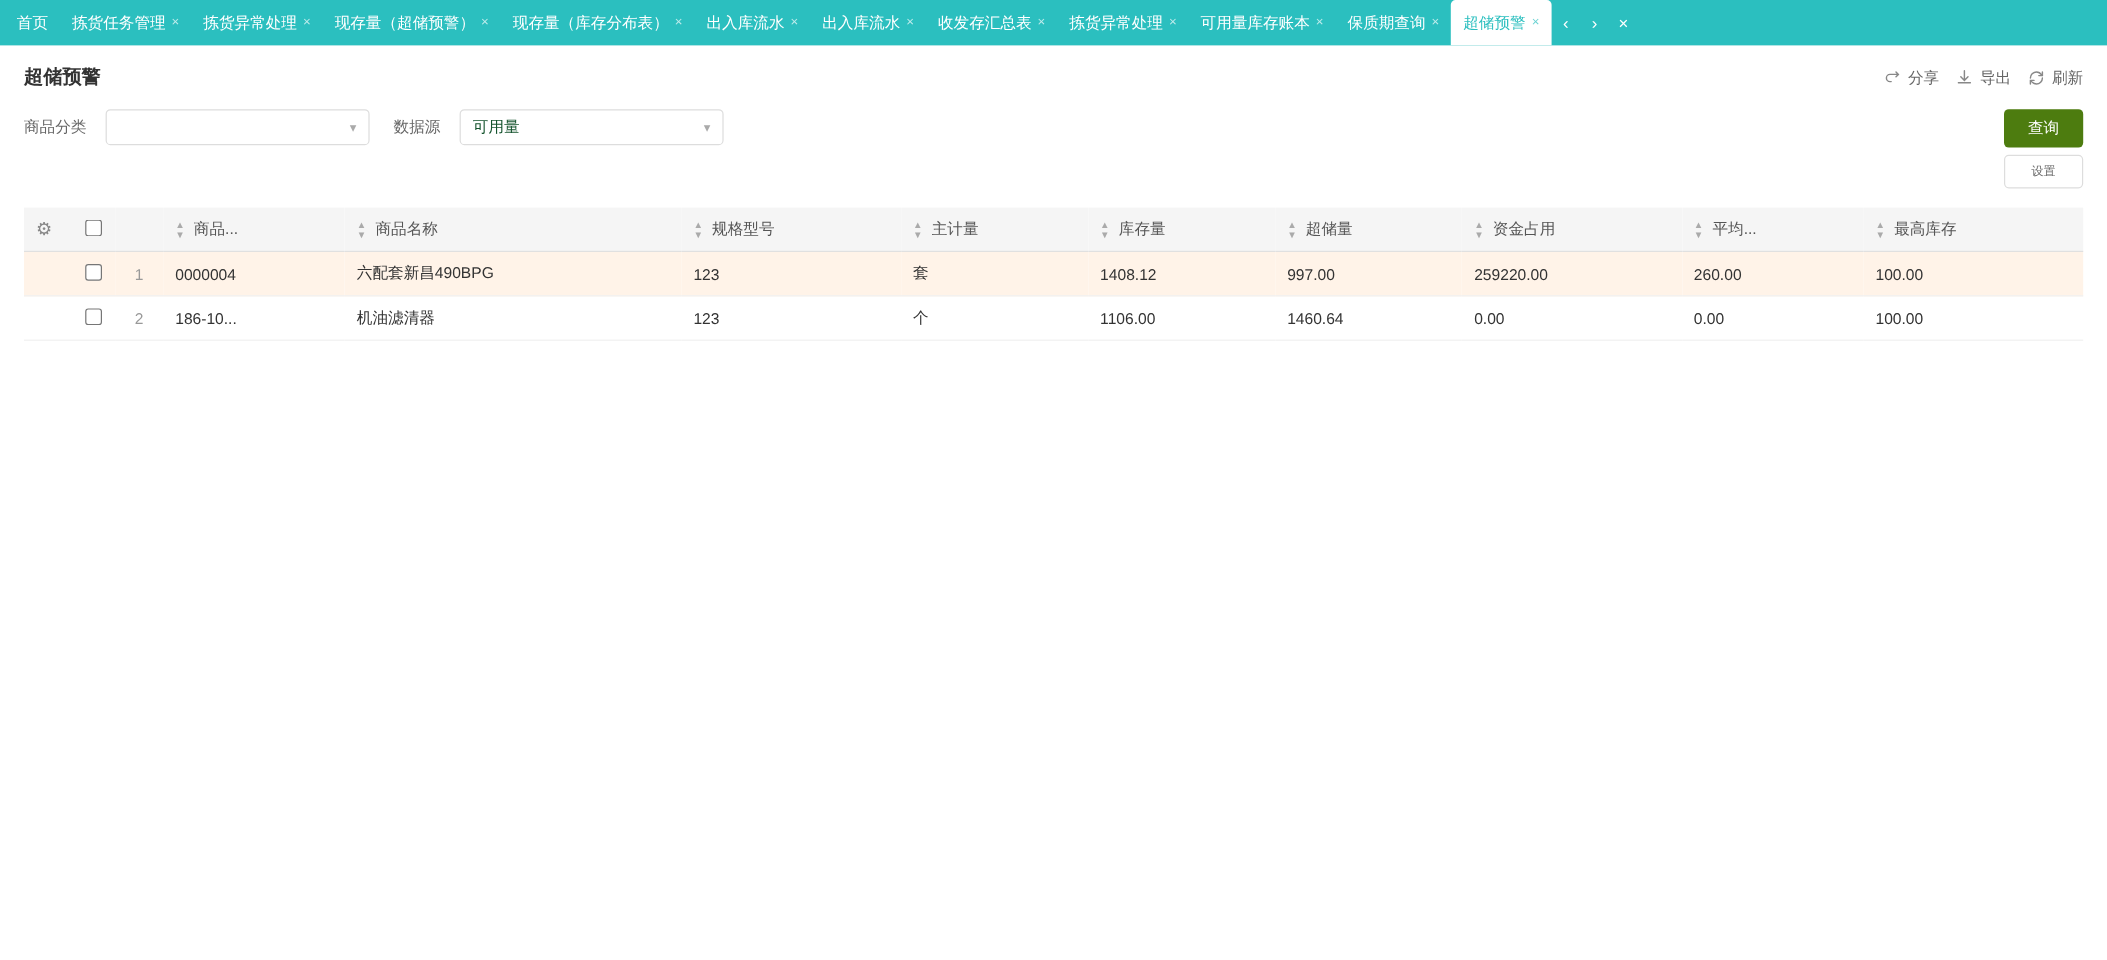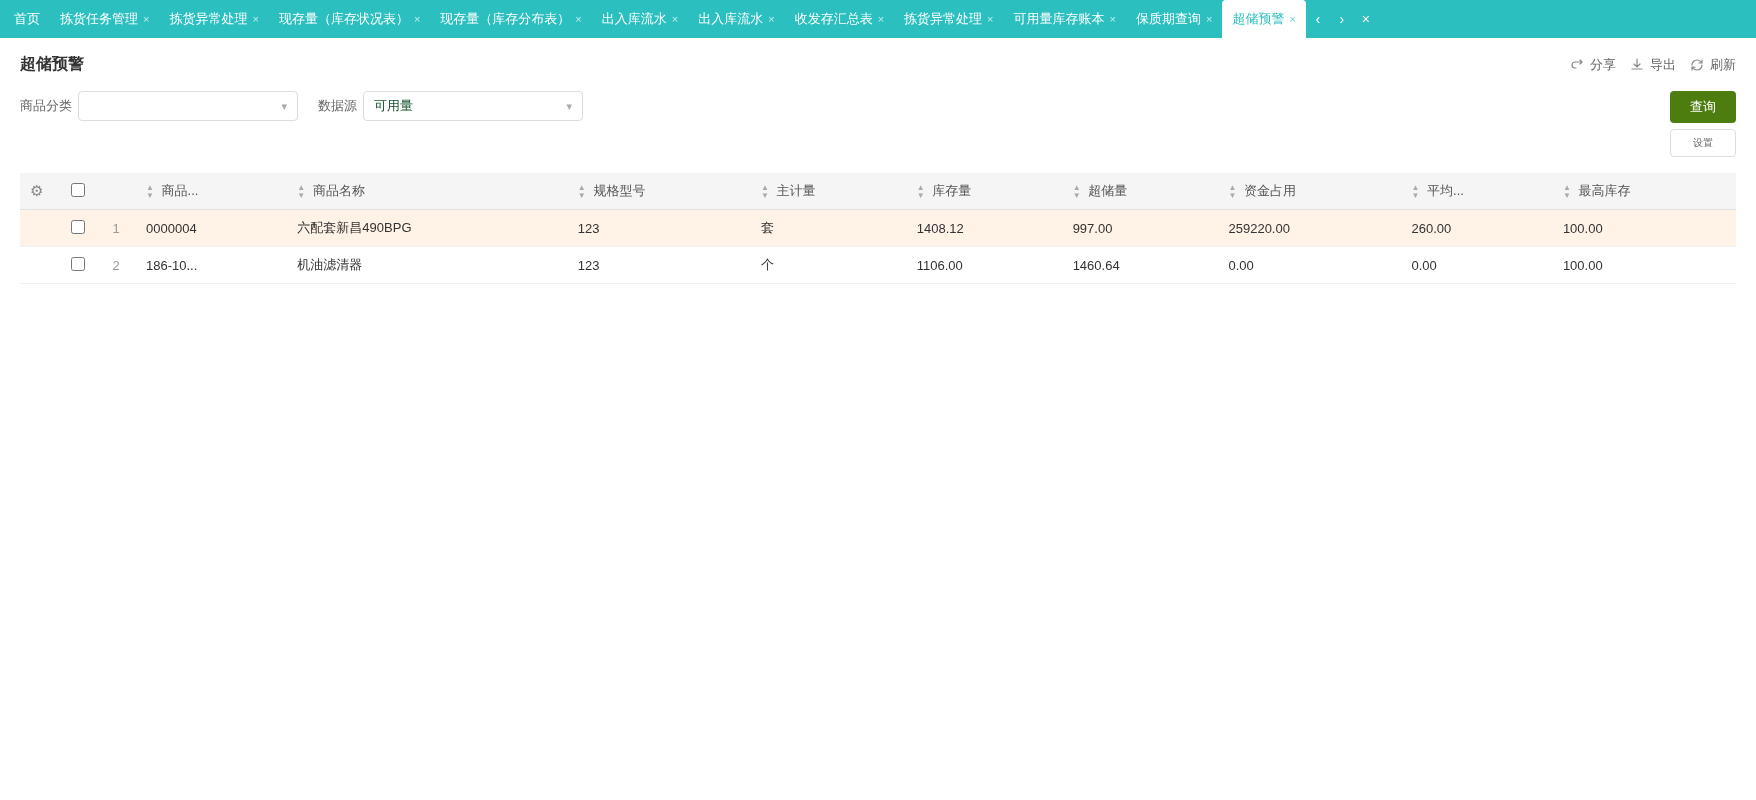--- a/index.html
+++ b/index.html
@@ -1,24 +1,23 @@
 <!DOCTYPE html>
 <html><head>
   <meta charset="utf-8">
   <style>
     * { box-sizing: border-box; margin: 0; padding: 0; }
     body { font-family: "Microsoft YaHei", "PingFang SC", sans-serif; font-size: 13px; background: #f5f5f5; color: #333; }
 
     
     .top-nav {
       display: flex;
-      align-items: center;
       background: #2bbfbf;
       height: 38px;
-      padding: 12px 4px;
+      padding: 0 4px;
       overflow: hidden;
       white-space: nowrap;
     }
     .top-nav-item {
       display: inline-flex;
       align-items: center;
       height: 38px;
       padding: 0 10px;
       color: #fff;
       font-size: 13px;
@@ -83,21 +82,21 @@
     
     .filter-row {
       display: flex;
       align-items: center;
       gap: 20px;
       margin-bottom: 14px;
     }
     .filter-item {
       display: flex;
       align-items: center;
-      gap: 6px;
+      gap: 16px;
     }
     .filter-label {
       font-size: 13px;
       color: #666;
       white-space: nowrap;
     }
     .filter-select {
       display: inline-flex;
       align-items: center;
       border: 1px solid #ddd;
@@ -209,21 +208,21 @@
   </span>
   <span class="top-nav-item">
     <span>拣货任务管理</span>
     <span class="close-x">×</span>
   </span>
   <span class="top-nav-item">
     <span>拣货异常处理</span>
     <span class="close-x">×</span>
   </span>
   <span class="top-nav-item">
-    <span>现存量（库存状况表）</span>
+    <span>现存量（超储预警）</span>
     <span class="close-x">×</span>
   </span>
   <span class="top-nav-item">
     <span>现存量（库存分布表）</span>
     <span class="close-x">×</span>
   </span>
   <span class="top-nav-item">
     <span>出入库流水</span>
     <span class="close-x">×</span>
   </span>

